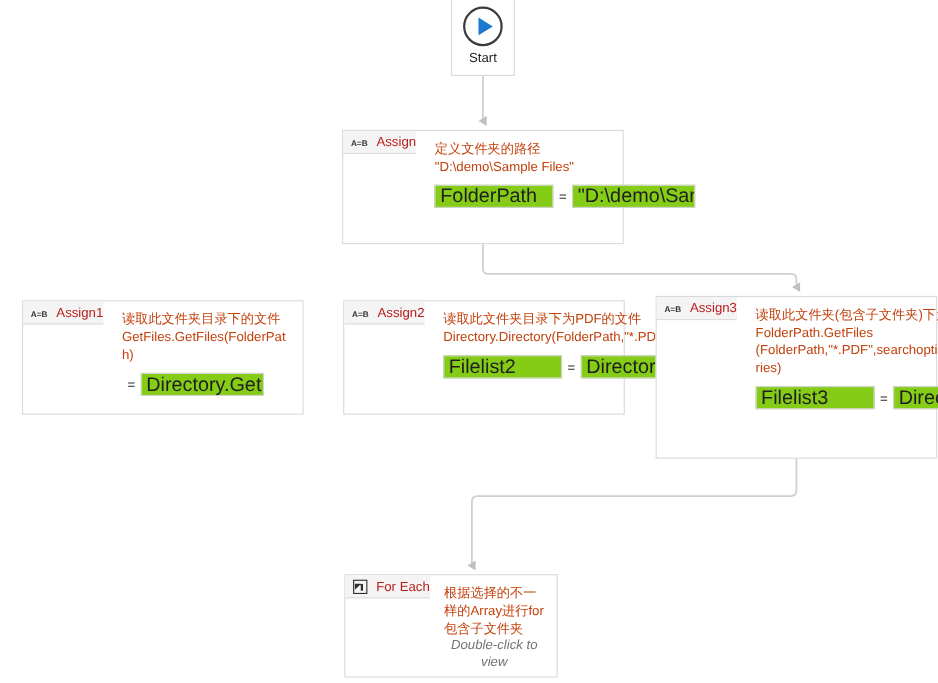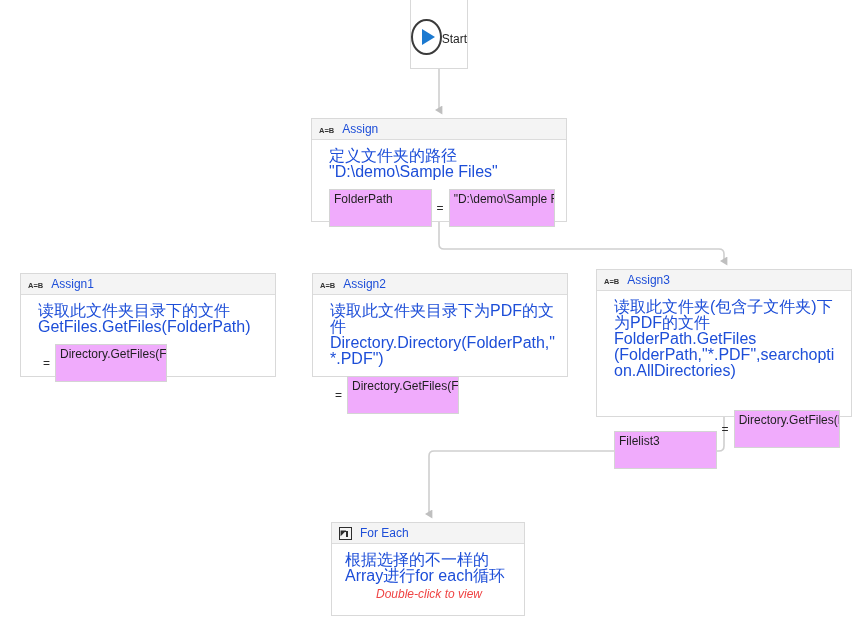--- a/index.html
+++ b/index.html
@@ -42,21 +42,21 @@
     box-shadow: 0 0 0 0 rgba(0,0,0,0);
   }
 
   
   .start-node {
     left: 410px;
     top: 0px;
     width: 58px;
     height: 69px;
     display: flex;
-    flex-direction: row;
+    flex-direction: column;
     align-items: center;
     justify-content: flex-start;
     padding-top: 6px;
     border-top: none;
   }
   .start-circle {
     width: 36px;
     height: 36px;
     border: 2px solid #3b3b3b;
     border-radius: 50%;
@@ -75,35 +75,35 @@
   .start-label {
     margin-top: 3px;
     font-size: 12px;
     color: #1f1f1f;
     line-height: 14px;
   }
 
   
   .activity {
     display: flex;
-    flex-direction: column;
+    flex-direction: row;
   }
   .activity-header {
     height: 21px;
     background: #f4f4f4;
     border-bottom: 1px solid #dcdcdc;
     display: flex;
     align-items: center;
     padding-left: 7px;
     box-sizing: border-box;
     flex: 0 0 auto;
   }
   .activity-title {
     font-size: 12px;
-    color: #1d4ed8;
+    color: #b91c1c;
     line-height: 14px;
     margin-left: 8px;
     white-space: nowrap;
   }
 
   
   .icon-assign {
     font-size: 7.5px;
     font-weight: bold;
     color: #333333;
@@ -157,39 +157,39 @@
 
   
   .activity-body {
     padding: 8px 11px 10px 17px;
     box-sizing: border-box;
     flex: 1 1 auto;
     display: flex;
     flex-direction: column;
   }
   .note {
-    font-size: 16px;
-    color: #1d4ed8;
+    font-size: 12px;
+    color: #c2410c;
     line-height: 16px;
     white-space: pre-wrap;
     word-break: break-word;
   }
 
   
   .assign-row {
     display: flex;
     align-items: center;
     margin-top: 9px;
   }
   .field {
     border: 1px solid #d4d4d4;
-    background: #f0abfc;
-    height: 38px;
-    box-sizing: border-box;
-    font-size: 12px;
+    background: #84cc16;
+    height: 21px;
+    box-sizing: border-box;
+    font-size: 18px;
     color: #1f1f1f;
     line-height: 19px;
     padding: 0 4px;
     overflow: hidden;
     white-space: nowrap;
     text-overflow: clip;
   }
   .field.to { width: 108px; }
   .field.value { width: 112px; }
   .eq {
@@ -197,34 +197,34 @@
     color: #2b2b2b;
     margin: 0 5px;
     line-height: 14px;
   }
 
   
   #node-assign   { left: 311px; top: 118px; width: 256px; height: 104px; }
   #node-assign1  { left: 20px;  top: 273px; width: 256px; height: 104px; }
   #node-assign2  { left: 312px; top: 273px; width: 256px; height: 104px; }
   #node-assign3  { left: 596px; top: 269px; width: 256px; height: 148px; }
-  #node-foreach  { left: 331px; top: 522px; width: 194px; height: 94px; }
-
-  #node-assign3 .field.to    { width: 108px; margin-top: 43px; }
+  #node-foreach  { left: 313px; top: 522px; width: 194px; height: 94px; }
+
+  #node-assign3 .field.to    { width: 108px; }
   #node-assign3 .field.value { width: 112px; }
 
   
   #node-foreach .activity-body {
     padding: 8px 11px 0 13px;
     justify-content: flex-start;
   }
   .dbl-click {
     font-size: 12px;
     font-style: italic;
-    color: #ef4444;
+    color: #737373;
     text-align: center;
     line-height: 15px;
     margin-top: auto;
     margin-bottom: 13px;
   }
 </style>
 </head>
 <body>
 
 <div id="canvas">
@@ -283,20 +283,21 @@
 
   <div class="node activity" id="node-assign2">
     <div class="activity-header">
       <span class="icon-assign">A=B</span>
       <span class="activity-title">Assign2</span>
     </div>
     <div class="activity-body">
       <div class="note">读取此文件夹目录下为PDF的文件
 Directory.Directory(FolderPath,"*.PDF")</div>
       <div class="assign-row">
+        <div class="field to">Filelist2</div>
         <span class="eq">=</span>
         <div class="field value">Directory.GetFiles(FolderPath,"*.PDF")</div>
       </div>
     </div>
   </div>
 
   <div class="node activity" id="node-assign3">
     <div class="activity-header">
       <span class="icon-assign">A=B</span>
       <span class="activity-title">Assign3</span>
@@ -317,18 +318,18 @@
     <div class="activity-header">
       <span class="icon-foreach">
         <span class="box"></span>
         <span class="stem2"></span>
         <span class="stem"></span>
         <span class="arrowhead"></span>
       </span>
       <span class="activity-title">For Each</span>
     </div>
     <div class="activity-body">
-      <div class="note">根据选择的不一样的Array进行for each循环</div>
+      <div class="note">根据选择的不一样的Array进行for 包含子文件夹</div>
       <div class="dbl-click">Double-click to view</div>
     </div>
   </div>
 
 </div>
 
 </body></html>

